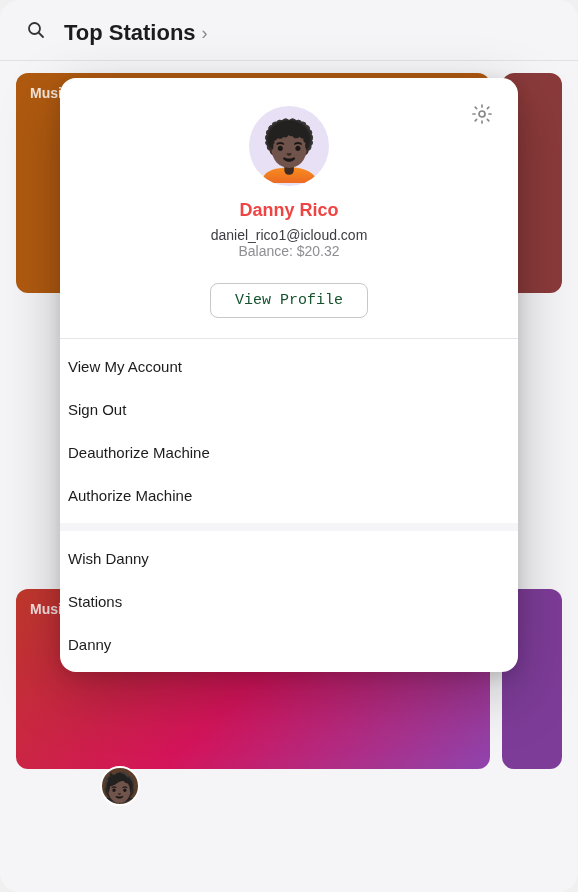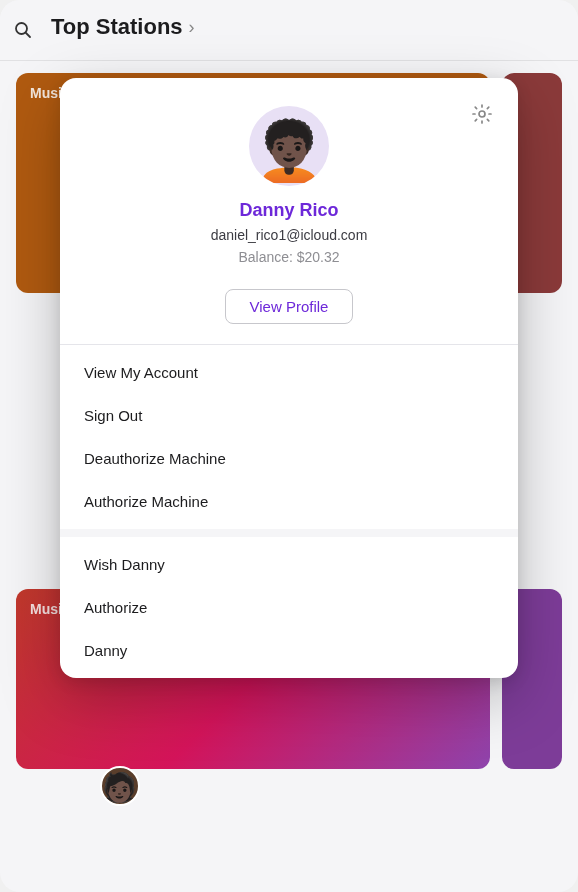--- a/index.html
+++ b/index.html
@@ -21,22 +21,22 @@
     .app-bg {
       position: absolute;
       inset: 0;
       background: #f5f5f7;
       border-radius: 20px;
       overflow: hidden;
     }
 
     .app-header {
       display: flex;
-      align-items: flex-start;
-      padding: 14px 7px;
+      align-items: flex-end;
+      padding: 14px 20px;
       background: #f5f5f7;
       border-bottom: 1px solid rgba(0,0,0,0.08);
     }
 
     .search-icon-header {
       width: 32px;
       height: 32px;
       display: flex;
       align-items: center;
       justify-content: center;
@@ -180,60 +180,59 @@
 
     .avatar-emoji {
       font-size: 58px;
       line-height: 1;
       margin-top: 10px;
     }
 
     .user-name {
       font-size: 18px;
       font-weight: 700;
-      color: #6d28d9;
+      color: #ef4444;
       margin-bottom: 6px;
     }
 
     .user-email {
       font-size: 14px;
       color: #3c3c43;
-      margin-bottom: 6px;
     }
 
     .user-balance {
       font-size: 14px;
       color: #8e8e93;
       margin-bottom: 24px;
     }
 
     .view-profile-btn {
       border: 1.5px solid #c7c7cc;
       background: white;
       border-radius: 8px;
       padding: 8px 24px;
       font-size: 15px;
       font-weight: 500;
-      color: #6d28d9;
+      color: #14532d;
       cursor: pointer;
-      font-family: Liberation Sans, sans-serif;
+      font-family: Liberation Mono, monospace;
     }
 
     .divider {
       height: 1px;
       background: #e5e5ea;
       margin: 0;
     }
 
     .menu-section {
       padding: 6px 0;
     }
 
     .menu-item {
-      padding: 13px 24px;
+      padding: 13px 8px;
       font-size: 15px;
       color: #1c1c1e;
       cursor: pointer;
       display: block;
     }
 
     .section-gap {
       height: 8px;
       background: #f5f5f7;
     }
@@ -303,17 +302,17 @@
     <div class="menu-item">View My Account</div>
     <div class="menu-item">Sign Out</div>
     <div class="menu-item">Deauthorize Machine</div>
     <div class="menu-item">Authorize Machine</div>
   </div>
 
   <div class="section-gap"></div>
 
   <div class="menu-section">
     <div class="menu-item">Wish Danny</div>
-    <div class="menu-item">Authorize</div>
+    <div class="menu-item">Stations</div>
     <div class="menu-item">Danny</div>
   </div>
 
 </div>
 
 </body></html>

